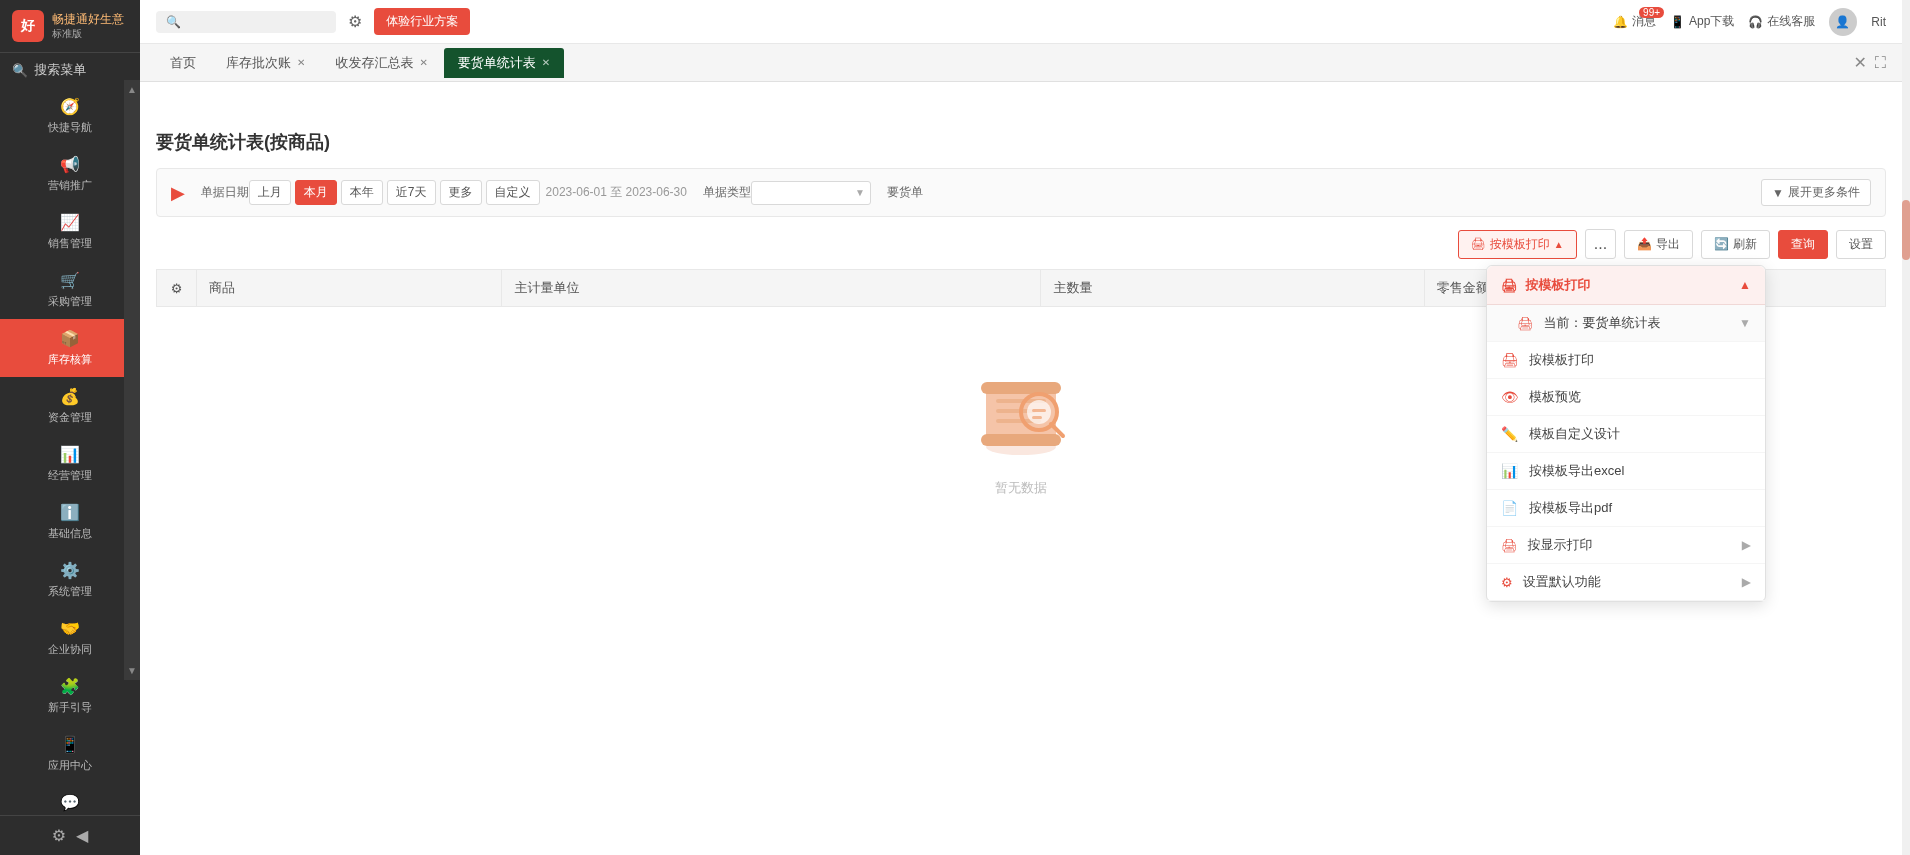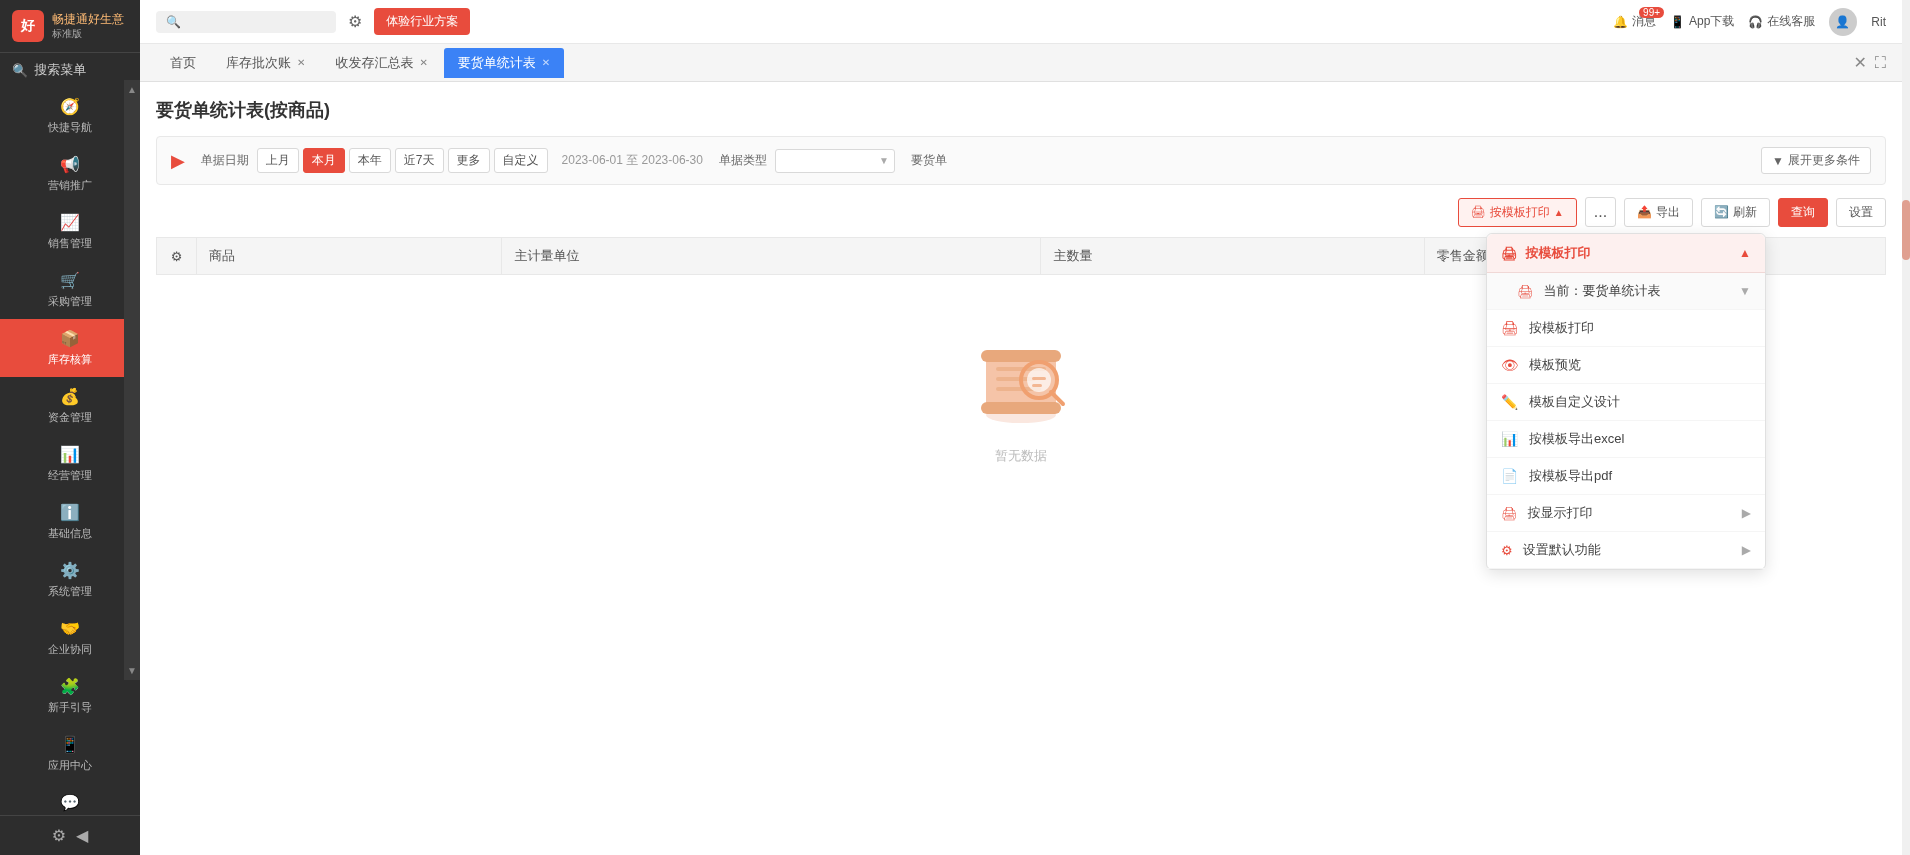--- a/index.html
+++ b/index.html
@@ -126,54 +126,55 @@
     .tab {
       padding: 6px 14px;
       font-size: 13px;
       cursor: pointer;
       color: #555;
       border-radius: 3px 3px 0 0;
       display: flex; align-items: center; gap: 6px;
       white-space: nowrap;
     }
     .tab.active {
-      background: #3b82f6;
+      background: #14532d;
       color: #fff;
     }
     .tab-close { font-size: 10px; opacity: 0.7; }
 
     
     .content {
       flex: 1;
       background: #fff;
       overflow: auto;
       padding: 16px;
       position: relative;
     }
 
     .page-title {
       font-size: 18px;
       font-weight: 600;
       color: #333;
       margin-bottom: 14px;
+      margin-top: 32px;
     }
 
     
     .filter-bar {
       background: #fafafa;
       border: 1px solid #e8e8e8;
       border-radius: 4px;
       padding: 10px 14px;
       margin-bottom: 12px;
     }
     .filter-row {
       display: flex; align-items: center; gap: 16px; flex-wrap: wrap;
     }
     .filter-group {
-      display: flex; align-items: center; gap: 8px;
+      display: flex; align-items: center; 
     }
     .filter-label { color: #666; font-size: 12px; white-space: nowrap; }
     .date-btn-group { display: flex; align-items: center; gap: 4px; }
     .date-btn {
       padding: 3px 8px; font-size: 12px; border-radius: 3px;
       cursor: pointer; border: 1px solid #d9d9d9; background: #fff; color: #555;
     }
     .date-btn.active { background: #e84c3d; color: #fff; border-color: #e84c3d; }
     .date-range { font-size: 12px; color: #999; margin-left: 6px; }
 

